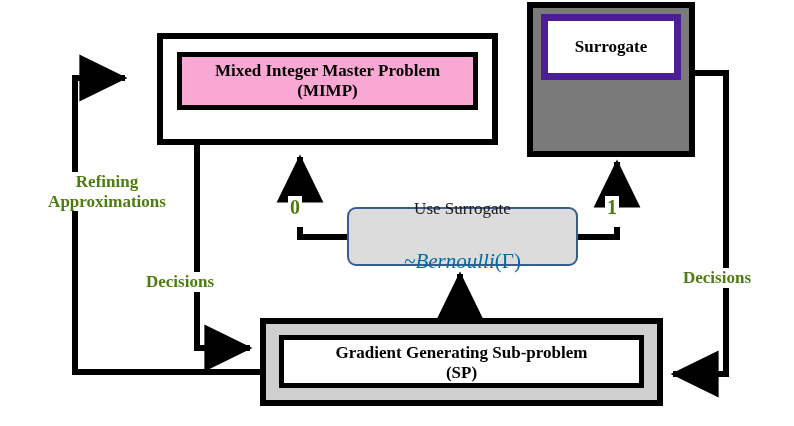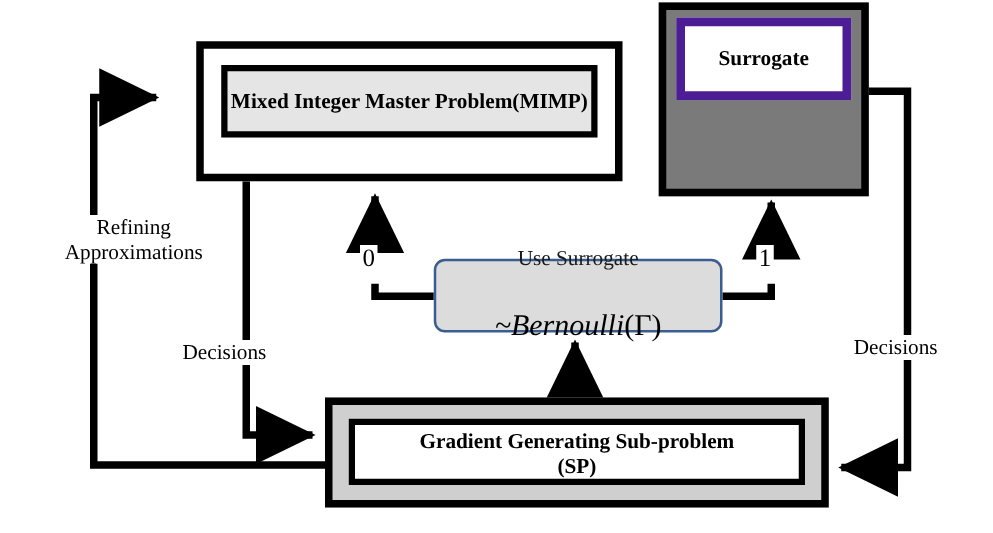--- a/index.html
+++ b/index.html
@@ -34,24 +34,24 @@
     background: #ffffff;
     box-sizing: border-box;
   }
   .mimp-inner {
     position: absolute;
     left: 14px;
     top: 13px;
     right: 14px;
     bottom: 29px;
     border: 5px solid #000000;
-    background: #e5e5e5;
-    box-sizing: border-box;
-    display: flex;
-    flex-direction: row;
+    background: #f9a8d4;
+    box-sizing: border-box;
+    display: flex;
+    flex-direction: column;
     align-items: center;
     justify-content: center;
   }
   .mimp-inner .line {
     font-weight: bold;
     font-size: 17px;
     color: #000000;
     line-height: 1.18;
     white-space: nowrap;
   }
@@ -137,36 +137,37 @@
     justify-content: center;
     gap: 31px;
   }
   .bern .l1 {
     font-size: 17px;
     color: #1a1a1a;
     line-height: 1.1;
     white-space: nowrap;
   }
   .bern .l2 {
-    font-size: 24px;
-    color: #000000;
+    font-size: 21px;
+    color: #0369a1;
     line-height: 1.1;
     white-space: nowrap;
     font-style: italic;
   }
   .bern .l2 .rom { font-style: normal; }
 
   
   .edge-label {
     position: absolute;
     font-size: 17px;
-    color: #000000;
+    color: #4d7c0f;
     white-space: nowrap;
     background: #ffffff;
     line-height: 1.16;
+    font-weight: bold;
   }
   .lbl-refining {
     left: 32px;
     top: 172px;
     width: 150px;
     text-align: center;
   }
   .lbl-dec-left {
     left: 146px;
     top: 272px;

